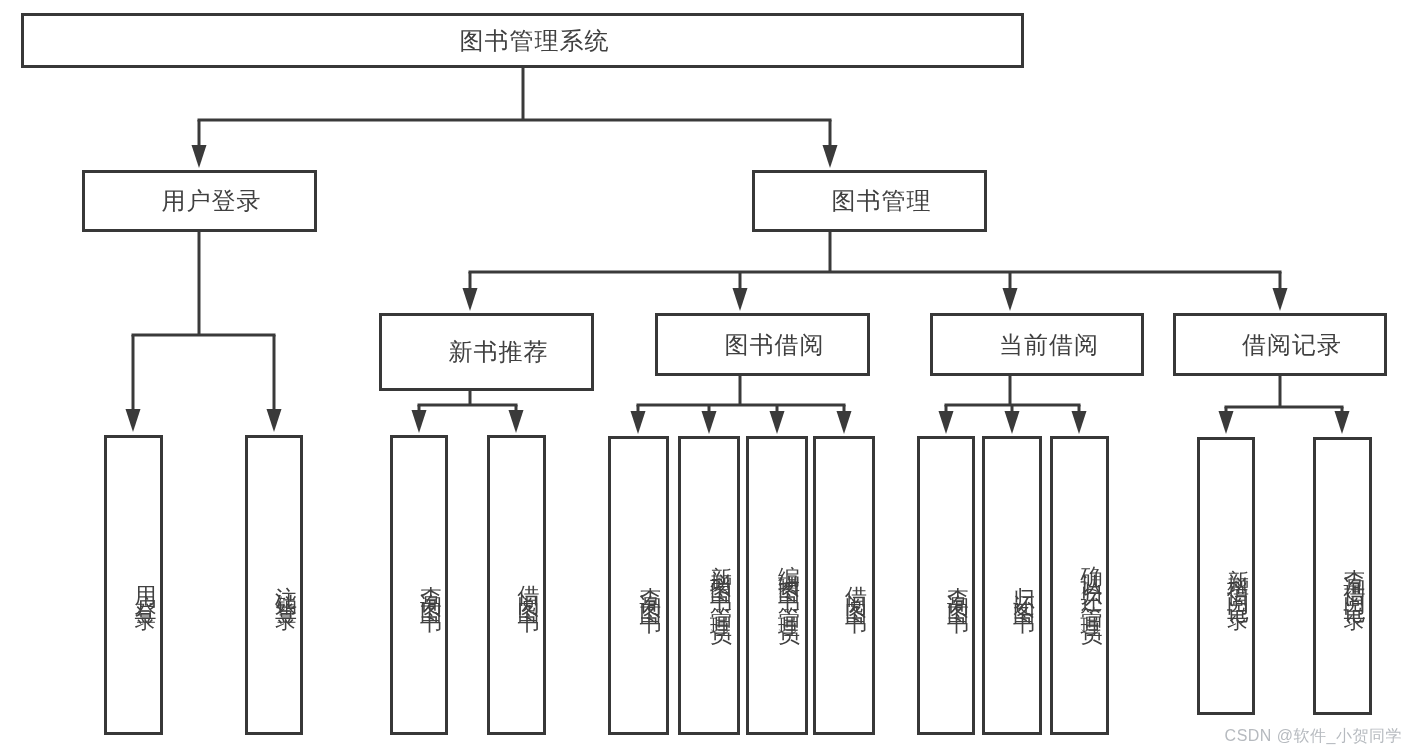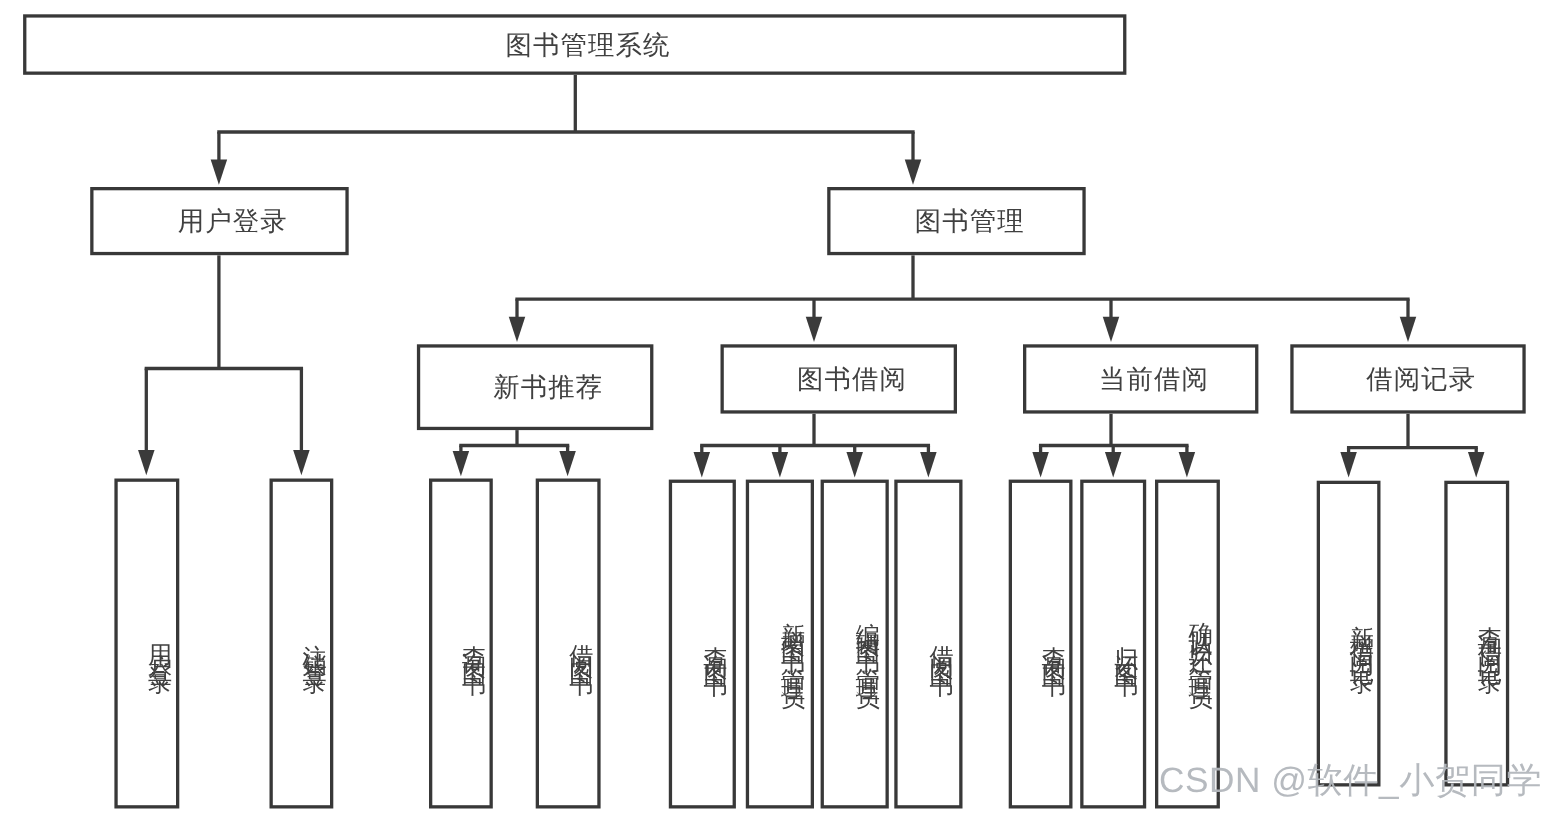--- a/index.html
+++ b/index.html
@@ -42,23 +42,23 @@
     writing-mode: vertical-rl;
     text-orientation: mixed;
     font-size: 22px;
     letter-spacing: 0.38em;
     line-height: 1;
     white-space: nowrap;
   }
   .watermark {
     position: absolute;
     right: 3px;
-    bottom: 15px;
+    bottom: 0;
     z-index: 3;
-    font-size: 32px;
+    font-size: 16px;
     color: rgba(178, 182, 188, 0.95);
     letter-spacing: 0.5px;
     white-space: nowrap;
   }
 </style>
 </head>
 <body>
 
 <div class="canvas">
   <svg id="connector-svg" width="1405" height="747">

